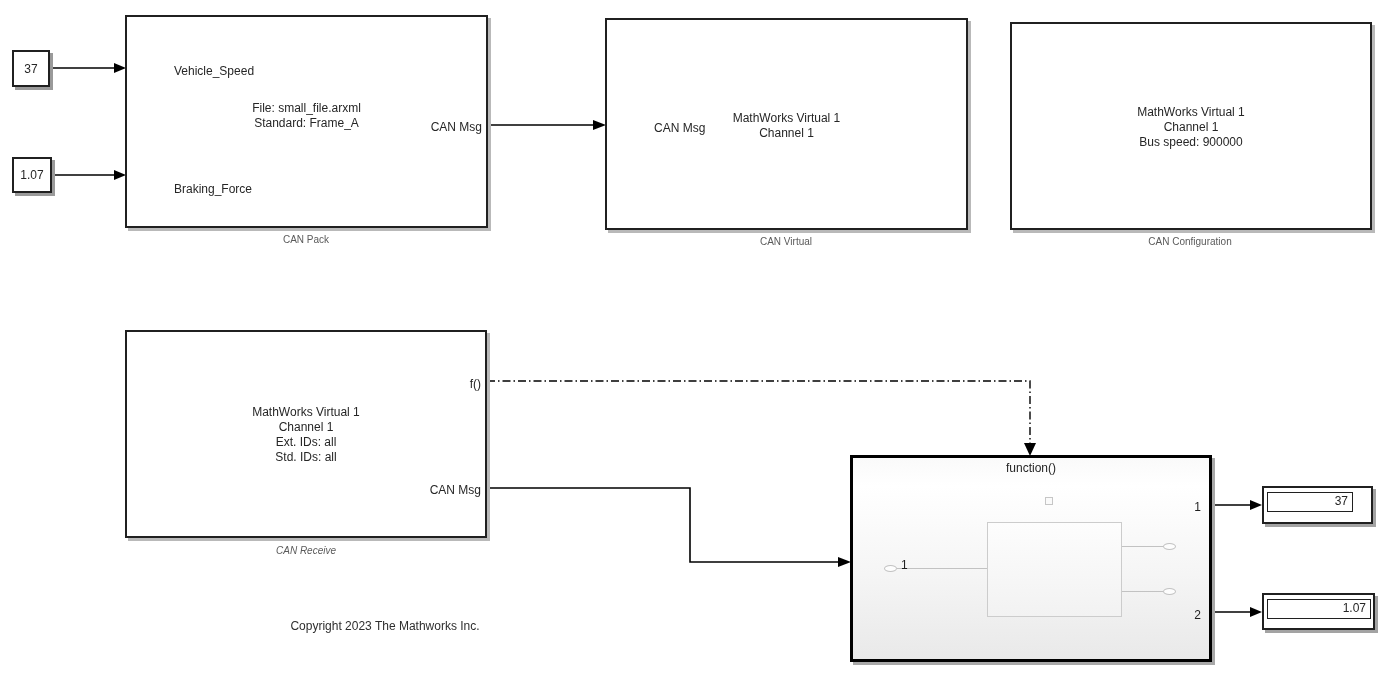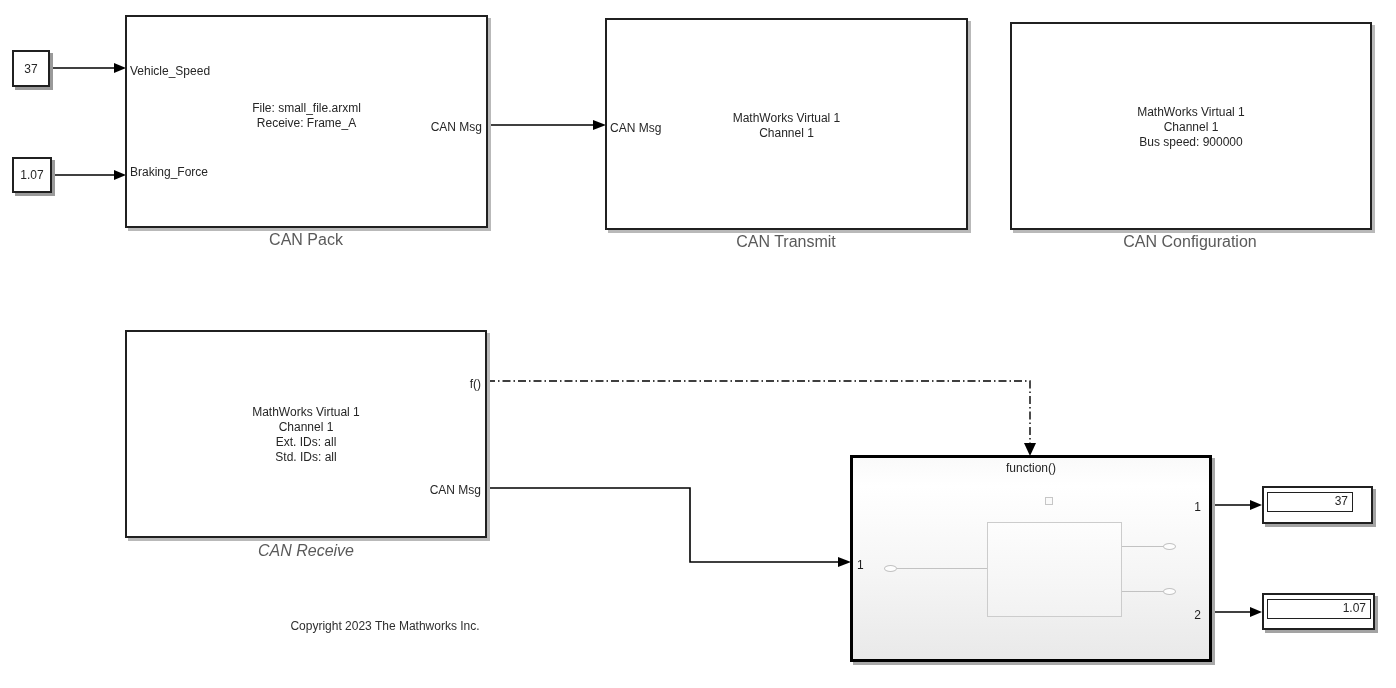--- a/index.html
+++ b/index.html
@@ -9,26 +9,26 @@
   }
   .block{
     position:absolute;background:#ffffff;border:2px solid #202020;
     box-shadow:3px 3px 0 0 #b9b9b9;box-sizing:border-box;
   }
   .block-center-text{
     position:absolute;left:0;right:0;text-align:center;
     font-size:12px;line-height:15px;color:#262626;pointer-events:none;
   }
   .port-label{
-    position:absolute;font-size:12px;line-height:16px;color:#262626;white-space:nowrap;pointer-events:none;
+    position:absolute;font-size:12px;line-height:16px;color:#262626;white-space:nowrap;pointer-events:none;margin-left:44px;
   }
   .port-left{left:3px;}
   .port-right{right:4px;text-align:right;}
   .block-name{
-    position:absolute;transform:translateX(-50%);font-size:16px;line-height:14px;
+    position:absolute;transform:translateX(-50%);font-size:10px;line-height:14px;
     color:#5a5a5a;white-space:nowrap;
   }
   .const-block{
     position:absolute;background:#ffffff;border:2px solid #202020;
     box-shadow:3px 3px 0 0 #9a9a9a;box-sizing:border-box;
     display:flex;align-items:center;justify-content:center;font-size:12px;color:#262626;
   }
   .display-block{
     position:absolute;background:#ffffff;border:2px solid #202020;
     box-shadow:3px 3px 0 0 #a3a3a3;box-sizing:border-box;
@@ -96,37 +96,37 @@
 
   <div class="const-block" style="left:12px;top:50px;width:38px;height:37px;">
     <span>37</span>
   </div>
   <div class="const-block" style="left:12px;top:157px;width:40px;height:36px;">
     <span>1.07</span>
   </div>
 
   <div class="block" style="left:125px;top:15px;width:363px;height:213px;">
     <span class="port-label port-left" style="top:46px;">Vehicle_Speed</span>
-    <span class="port-label port-left" style="top:147px;">Braking_Force</span>
+    <span class="port-label port-left" style="top:164px;">Braking_Force</span>
     <span class="port-label port-right" style="top:102px;">CAN Msg</span>
     <div class="block-center-text" style="top:84px;">
       <div>File: small_file.arxml</div>
-      <div>Receive: Frame_A</div>
+      <div>Standard: Frame_A</div>
     </div>
   </div>
   <span class="block-name" style="left:306px;top:233px;">CAN Pack</span>
 
   <div class="block" style="left:605px;top:18px;width:363px;height:212px;">
     <span class="port-label port-left" style="top:100px;">CAN Msg</span>
     <div class="block-center-text" style="top:91px;">
       <div>MathWorks Virtual 1</div>
       <div>Channel 1</div>
     </div>
   </div>
-  <span class="block-name" style="left:786px;top:235px;">CAN Transmit</span>
+  <span class="block-name" style="left:786px;top:235px;">CAN Virtual</span>
 
   <div class="block" style="left:1010px;top:22px;width:362px;height:208px;">
     <div class="block-center-text" style="top:81px;">
       <div>MathWorks Virtual 1</div>
       <div>Channel 1</div>
       <div>Bus speed: 900000</div>
     </div>
   </div>
   <span class="block-name" style="left:1190px;top:235px;">CAN Configuration</span>
 

